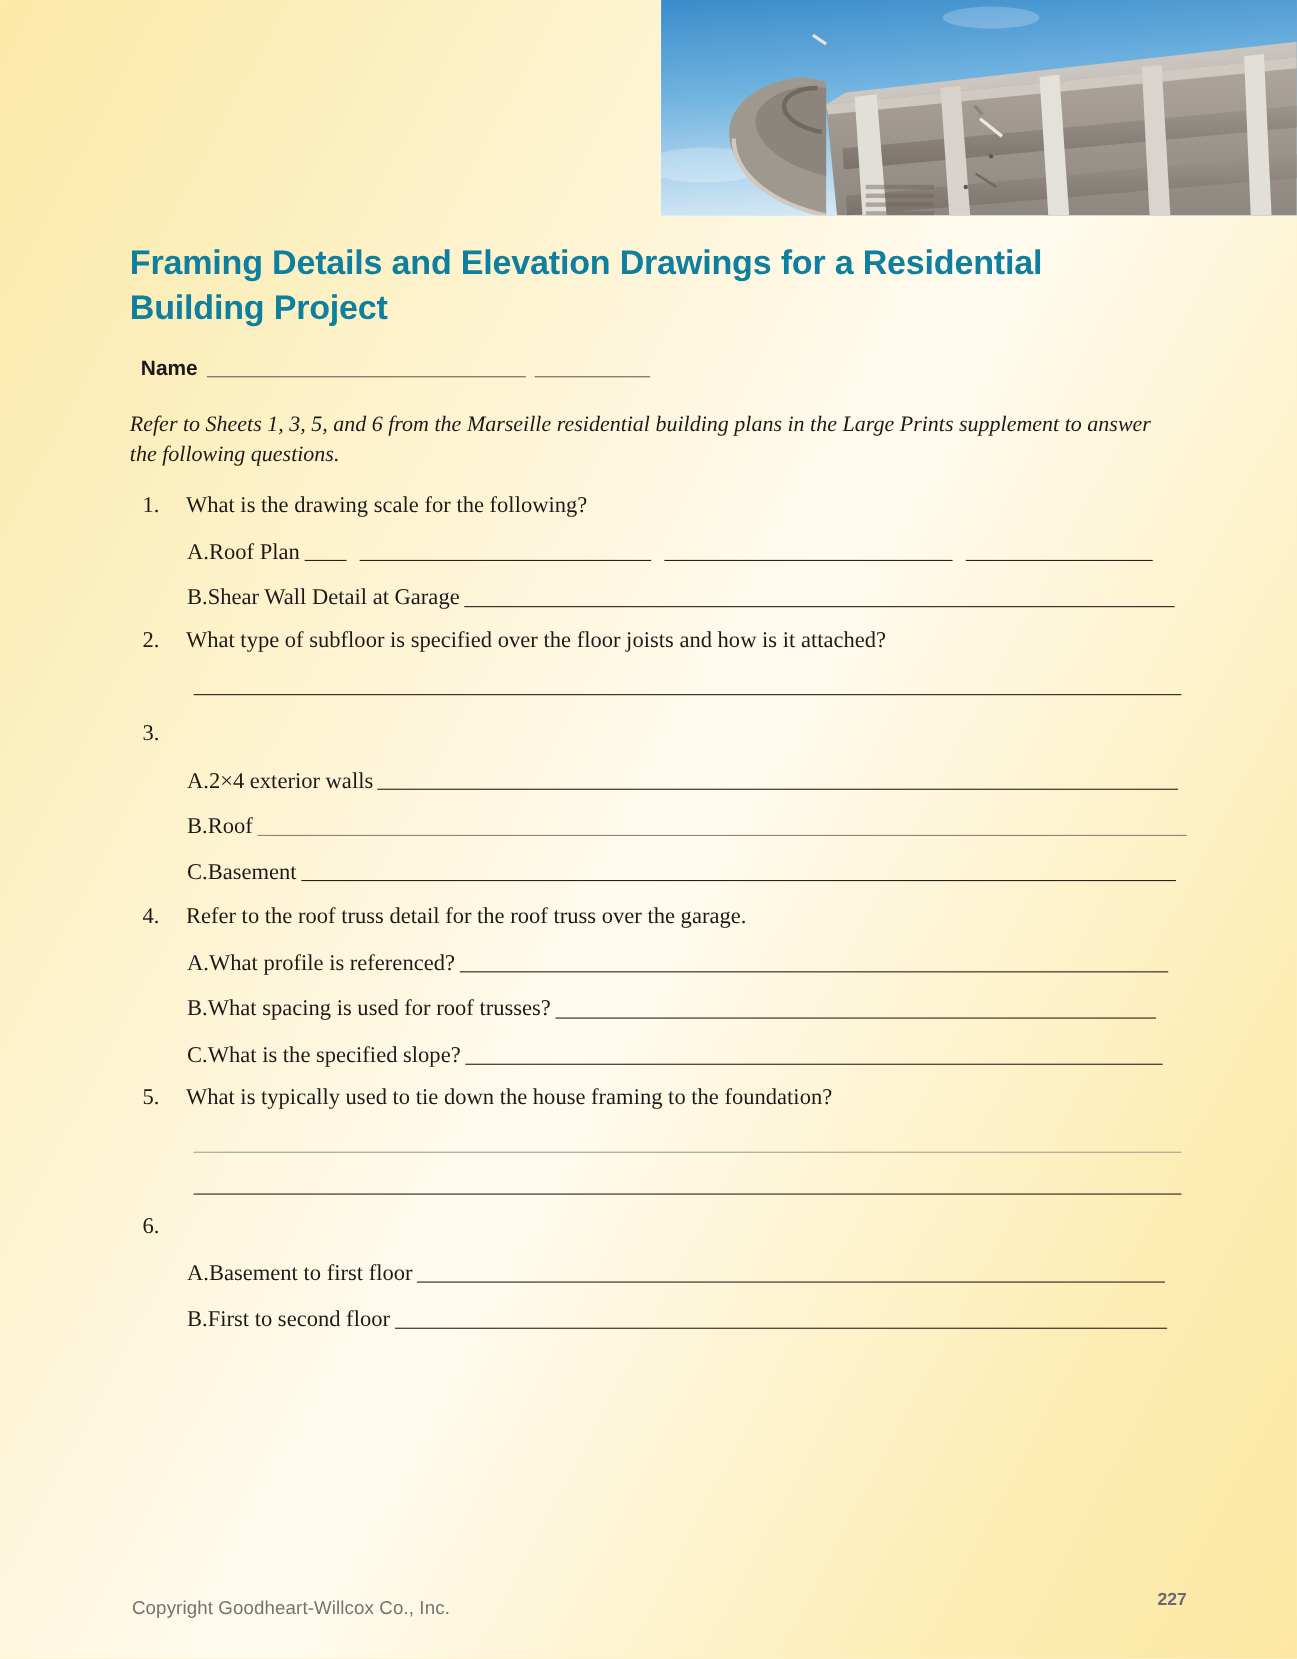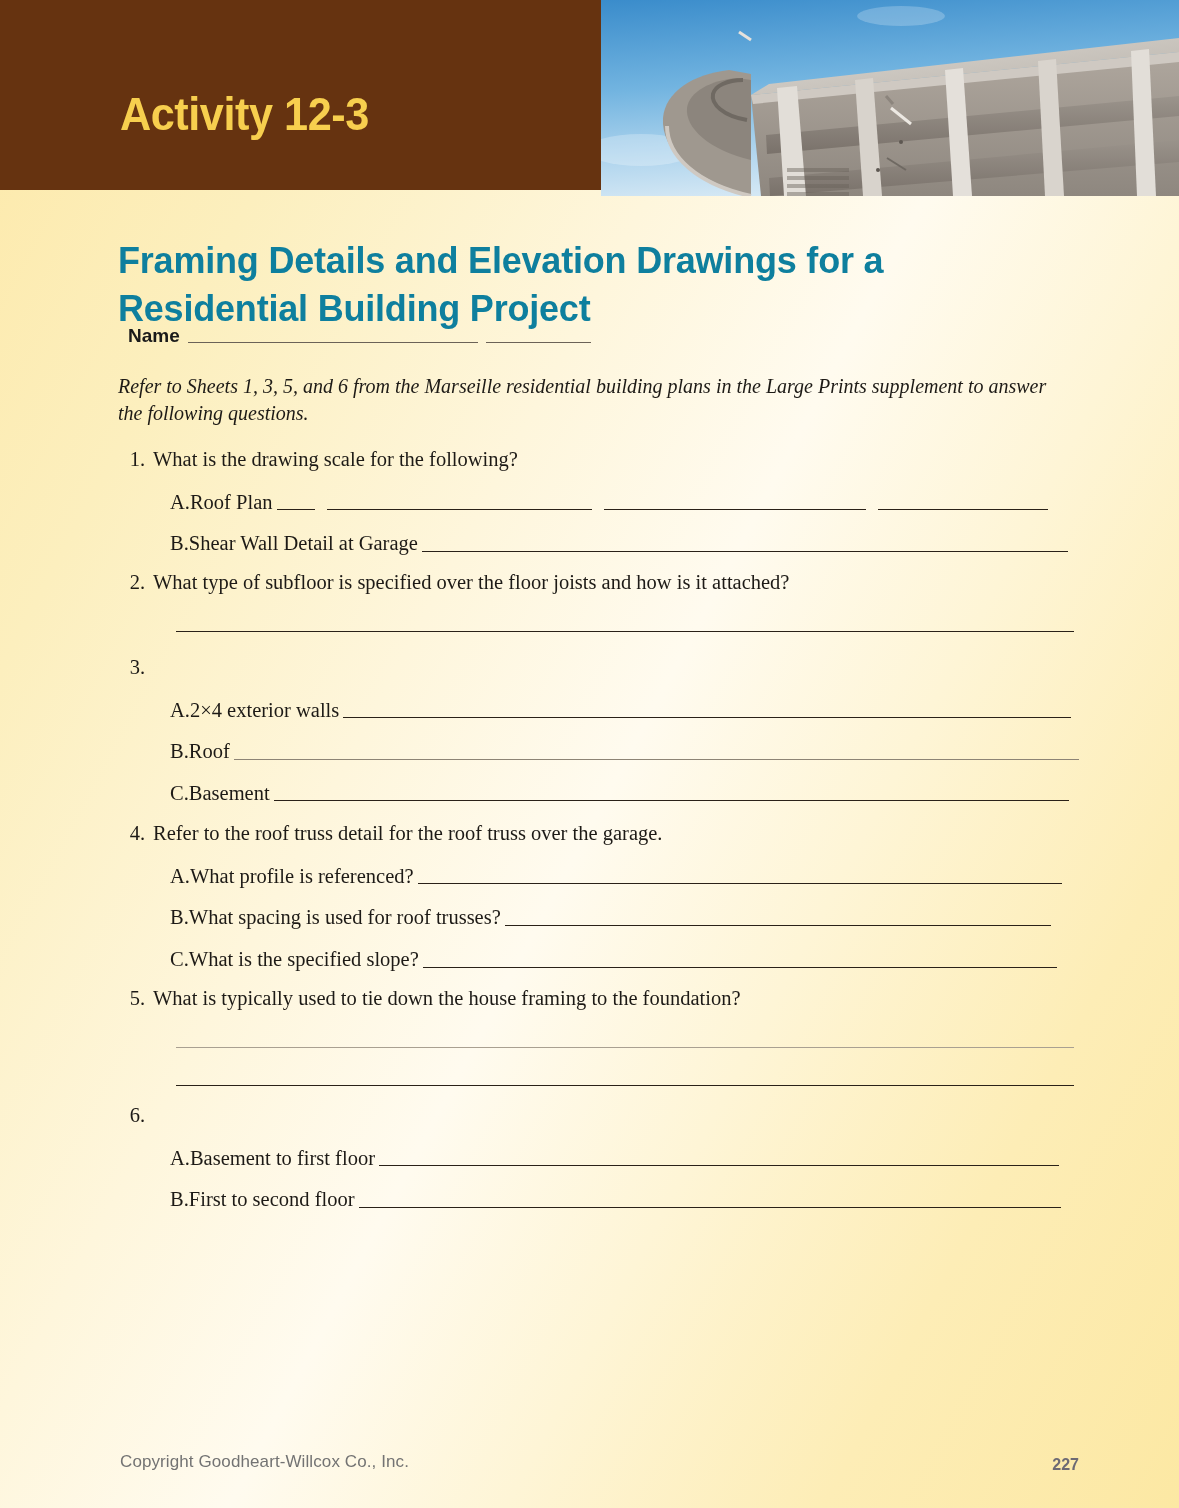--- a/index.html
+++ b/index.html
@@ -73,25 +73,25 @@
   .content {
     position: absolute;
     left: 0;
     top: 196px;
     width: 1179px;
   }
 
   .doc-title {
     position: absolute;
     left: 118px;
-    top: 41px;
+    top: 23px;
     width: 930px;
     font-family: "Liberation Sans", sans-serif;
     font-weight: bold;
-    font-size: 36px;
+    font-size: 31px;
     line-height: 1.32;
     color: #0E7F9E;
     letter-spacing: -0.2px;
   }
 
   .name-row {
     position: absolute;
     left: 118px;
     top: 130px;
     width: 700px;
@@ -149,21 +149,21 @@
     font-size: 20.5px;
     color: #1d1a16;
     line-height: 1.1;
   }
   .q-num {
     width: 30px;
     text-align: right;
     flex: none;
   }
   .q-text {
-    margin-left: 8px;
+    margin-left: 24px;
   }
 
   .sub {
     display: flex;
     align-items: baseline;
     font-size: 20.5px;
     color: #1d1a16;
     line-height: 1.1;
   }
   .sub-letter {
@@ -197,37 +197,34 @@
     left: 120px;
     bottom: 36px;
     font-family: "Liberation Sans", sans-serif;
     font-size: 17px;
     color: #737373;
     letter-spacing: 0.1px;
   }
   .footer-page {
     position: absolute;
     right: 100px;
-    bottom: 34px;
+    bottom: 44px;
     font-family: "Liberation Sans", sans-serif;
     font-weight: bold;
     font-size: 16px;
     color: #6d6a74;
     margin-left: 24px;
   }
 </style>
 </head>
 <body>
 
 <div class="page-bg"></div>
 
 <div class="header">
-  <div class="header-brown">
-    <div class="activity-title">Activity 12-3</div>
-  </div>
 
   <div class="header-photo">
     <svg viewBox="0 0 578 196" preserveAspectRatio="none" aria-hidden="true">
       <defs>
         <linearGradient id="sky" x1="0" y1="0" x2="0.2" y2="1">
           <stop offset="0" stop-color="#3A8CCB"></stop>
           <stop offset="0.45" stop-color="#72B4E0"></stop>
           <stop offset="0.8" stop-color="#B2D6EE"></stop>
           <stop offset="1" stop-color="#D3E7F4"></stop>
         </linearGradient>

